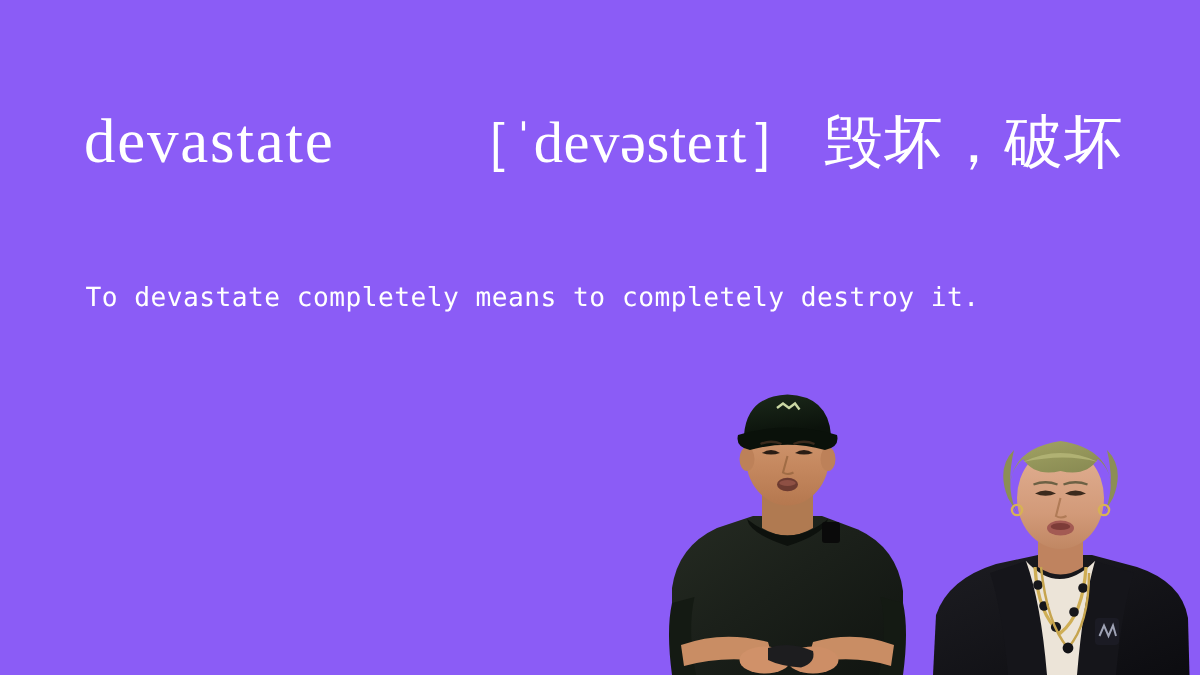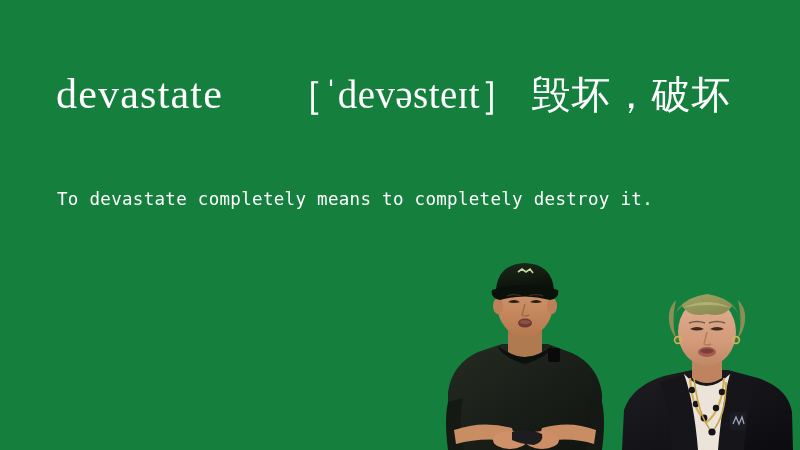--- a/index.html
+++ b/index.html
@@ -4,21 +4,21 @@
 <style>
   * { margin:0; padding:0; box-sizing:border-box; }
   html, body {
     width:800px; height:450px; overflow:hidden;
     background:#2676e0;
     font-family:"Liberation Sans", sans-serif;
   }
   #slide {
     position:relative;
     width:800px; height:450px;
-    background:#15803d;
+    background:#8b5cf6;
     overflow:hidden;
   }
 
   
   .headline {
     position:absolute;
     left:56px; top:68px;
     display:flex;
     align-items:baseline;
     white-space:nowrap;
@@ -29,21 +29,21 @@
     font-weight:400;
     color:#ffffff;
     letter-spacing:1.2px;
   }
   .phonetic {
     font-family:"Liberation Serif", serif;
     font-size:39px;
     font-weight:400;
     color:#ffffff;
     letter-spacing:0.4px;
-    margin-left:62px;
+    margin-left:80px;
   }
   .gloss {
     font-family:"DejaVu Sans", sans-serif;
     font-size:39px;
     font-weight:400;
     color:#ffffff;
     margin-left:12px;
     letter-spacing:1px;
   }
 

